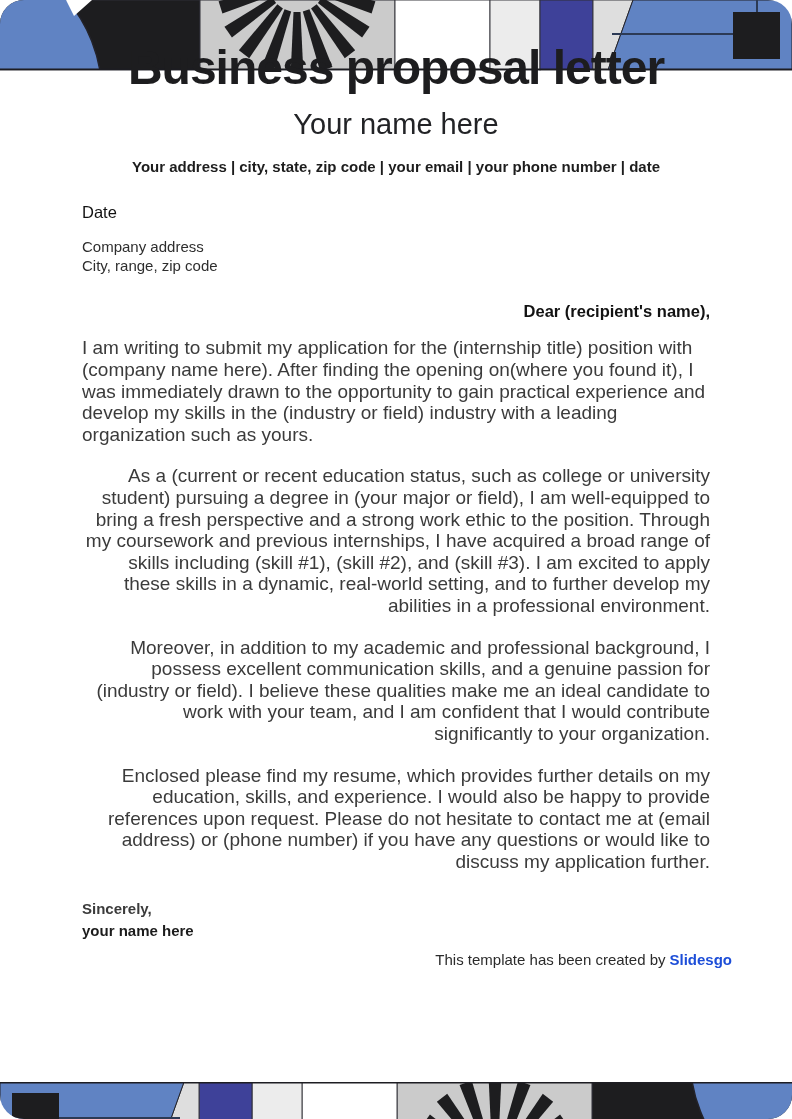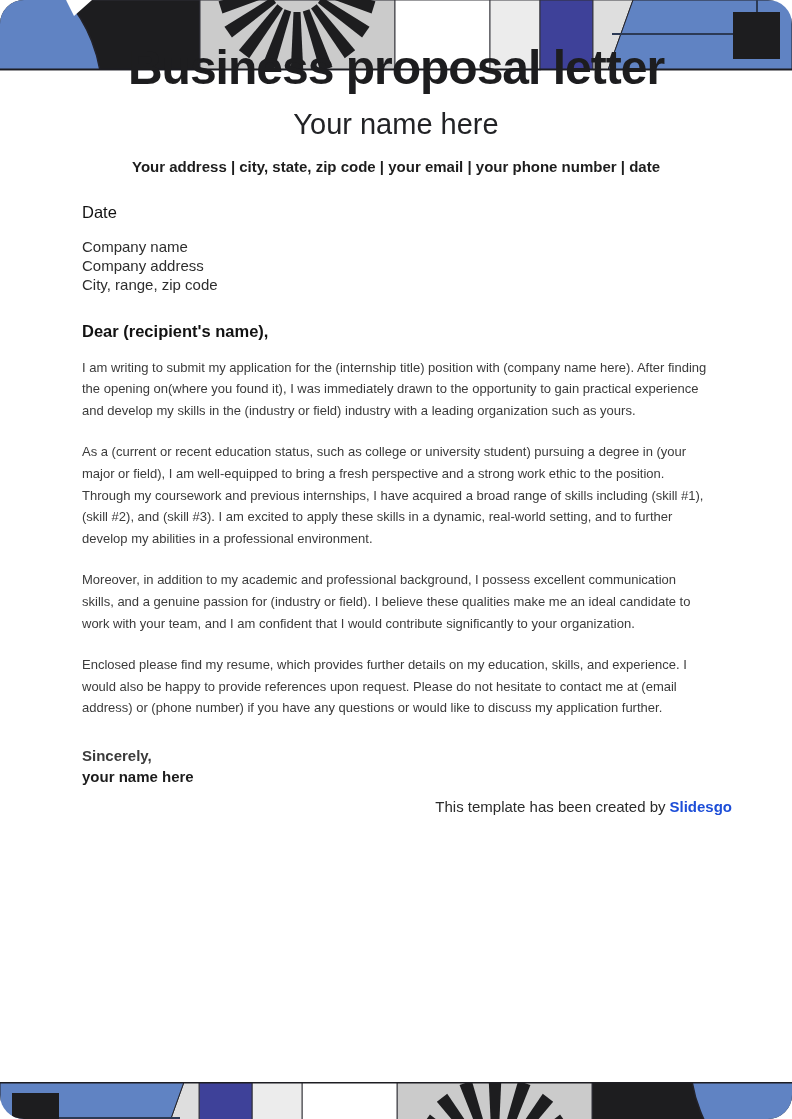--- a/index.html
+++ b/index.html
@@ -17,23 +17,23 @@
   .band-bottom{bottom:0;height:37px;}
   .content{position:relative;padding:0 82px 0 82px;}
   .title{margin-top:40px;font-size:48px;line-height:55px;font-weight:bold;
     letter-spacing:-1px;color:var(--ink);text-align:center;}
   .subtitle{margin-top:12px;font-size:29px;line-height:34px;font-weight:500;
     color:#222326;text-align:center;}
   .contact{margin-top:16px;font-size:15px;line-height:20px;font-weight:bold;
     color:#1d1d1d;text-align:center;}
   .h-date{margin-top:24px;font-size:16.5px;line-height:22px;font-weight:normal;color:var(--heading);}
   .recipient{margin-top:14px;font-size:15px;line-height:19.2px;color:#2e2e2e;}
-  .salutation{margin-top:24px;font-size:16.5px;line-height:24px;font-weight:bold;color:var(--heading);}
-  .body-par{margin-top:14px;margin-bottom:20px;font-size:13px;line-height:21.6px;max-width:630px;}
-  .body-par + .body-par{margin-top:0;}
+  .salutation{margin-top:24px;font-size:16.5px;line-height:24px;font-weight:bold;color:var(--heading);text-align:right;}
+  .body-par{margin-top:14px;margin-bottom:20px;font-size:19px;line-height:21.6px;max-width:630px;}
+  .body-par + .body-par{margin-top:0;text-align:right;}
   .closing{margin-top:26px;font-size:15px;line-height:21.5px;font-weight:bold;}
   .signature{font-size:15px;line-height:21.5px;font-weight:bold;color:#1c1c1c;}
   .credit{margin-top:9px;padding-right:0;font-size:15px;line-height:20px;color:#2b2b2b;
     text-align:right;margin-right:-22px;}
   .credit .brand{font-weight:bold;margin-left:4px;color:#1d4ed8;}
 </style>
 </head>
 <body>
 
 <div class="page">
@@ -88,21 +88,20 @@
   </div>
 
   <div class="content">
     <h1 class="title">Business proposal letter</h1>
     <h2 class="subtitle">Your name here</h2>
     <p class="contact">Your address | city, state, zip code | your email | your phone number | date</p>
 
     <p class="h-date">Date</p>
 
     <div class="recipient">
-      <p>Company name</p>
       <p>Company address</p>
       <p>City, range, zip code</p>
     </div>
 
     <p class="salutation">Dear (recipient's name),</p>
 
     <p class="body-par">I am writing to submit my application for the (internship title) position with (company name here). After finding the opening on(where you found it), I was immediately drawn to the opportunity to gain practical experience and develop my skills in the (industry or field) industry with a leading organization such as yours.</p>
     <p class="body-par">As a (current or recent education status, such as college or university student) pursuing a degree in (your major or field), I am well-equipped to bring a fresh perspective and a strong work ethic to the position. Through my coursework and previous internships, I have acquired a broad range of skills including (skill #1), (skill #2), and (skill #3). I am excited to apply these skills in a dynamic, real-world setting, and to further develop my abilities in a professional environment.</p>
     <p class="body-par">Moreover, in addition to my academic and professional background, I possess excellent communication skills, and a genuine passion for (industry or field). I believe these qualities make me an ideal candidate to work with your team, and I am confident that I would contribute significantly to your organization.</p>
     <p class="body-par">Enclosed please find my resume, which provides further details on my education, skills, and experience. I would also be happy to provide references upon request. Please do not hesitate to contact me at (email address) or (phone number) if you have any questions or would like to discuss my application further.</p>

